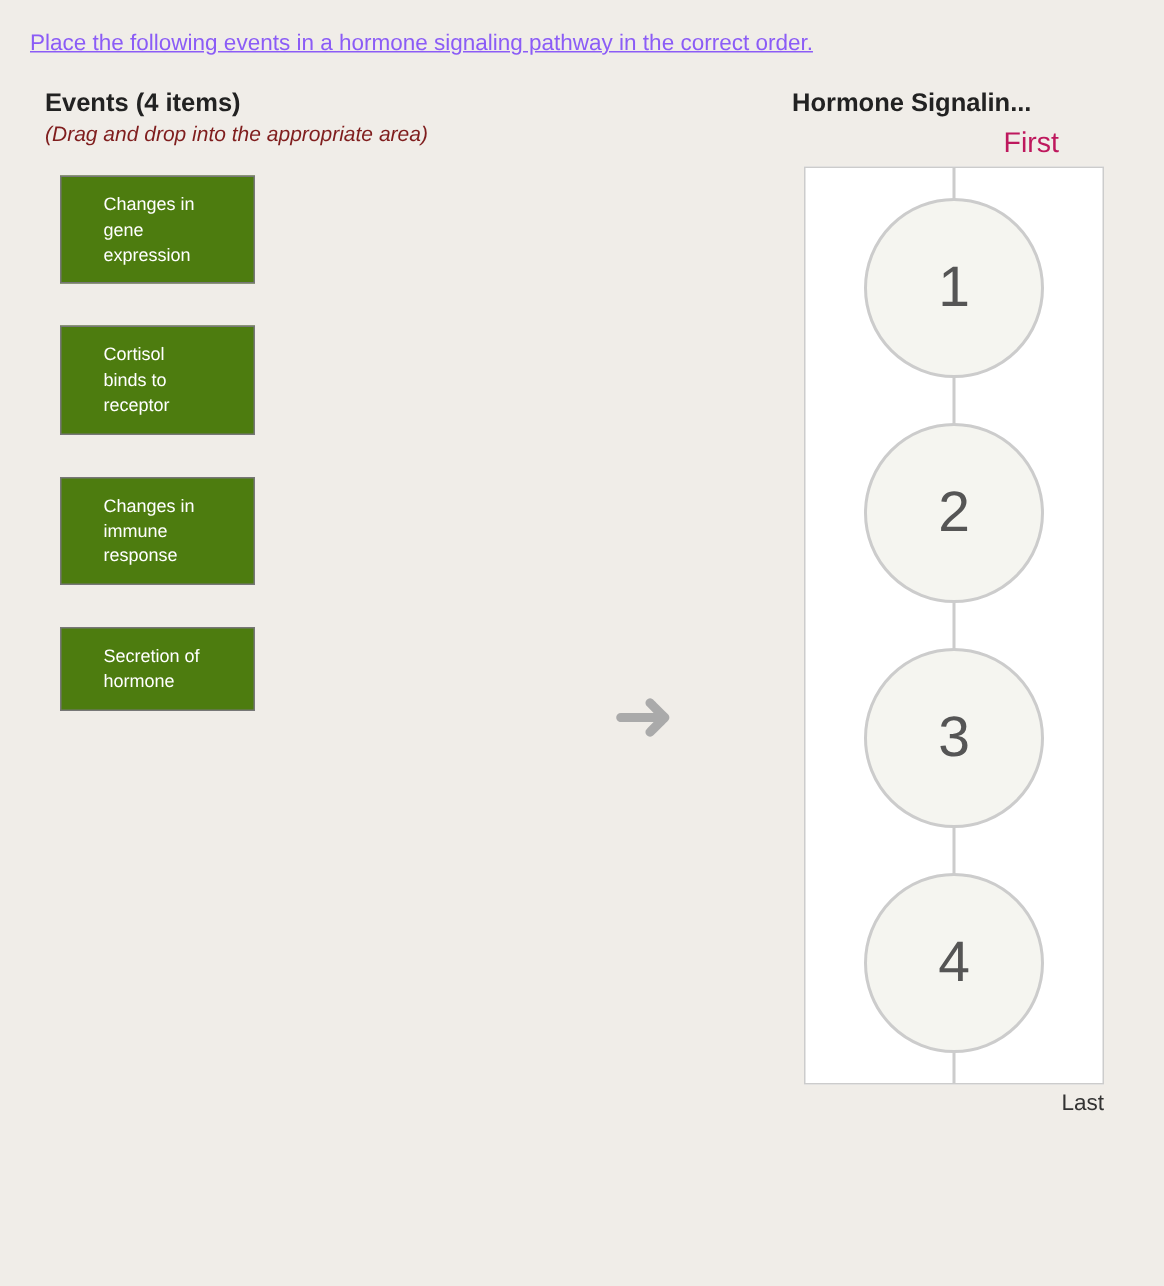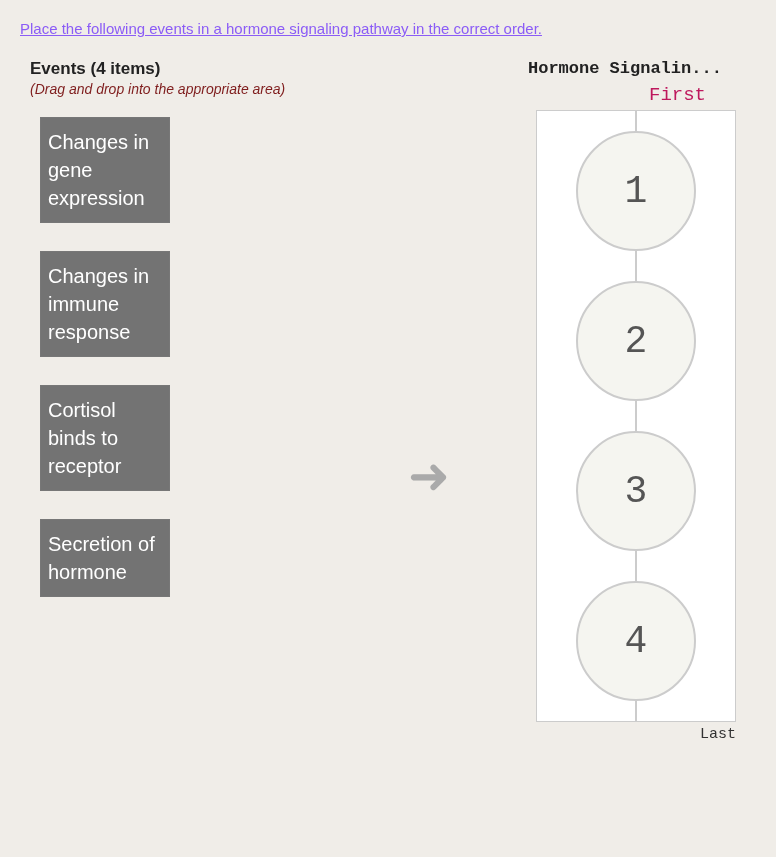--- a/index.html
+++ b/index.html
@@ -40,24 +40,24 @@
       color: #7f1d1d;
       margin-bottom: 20px;
     }
     .event-items {
       display: flex;
       flex-direction: column;
       gap: 28px;
       padding-left: 10px;
     }
     .event-card {
-      background: #737373;
+      background: #4d7c0f;
       color: #fff;
-      font-size: 20px;
-      padding: 10px 7px;
+      font-size: 12px;
+      padding: 10px 28px;
       width: 130px;
       cursor: grab;
       line-height: 1.4;
       border: 1px solid #777;
     }
     .arrow-area {
       display: flex;
       align-items: center;
       justify-content: center;
       width: 80px;
@@ -68,21 +68,20 @@
       font-size: 50px;
       color: #aaa;
       line-height: 1;
     }
     .right-panel {
       flex: 1;
       display: flex;
       flex-direction: column;
       align-items: flex-end;
       padding-right: 10px;
-      font-family: Liberation Mono, monospace;
     }
     .right-panel-title {
       font-size: 17px;
       font-weight: bold;
       color: #222;
       margin-bottom: 6px;
       align-self: flex-start;
       margin-left: 40px;
     }
     .first-label {
@@ -151,24 +150,24 @@
 <div class="main-area">
 
   <div class="left-panel">
     <div class="panel-title">Events (4 items)</div>
     <div class="panel-subtitle">(Drag and drop into the appropriate area)</div>
     <div class="event-items">
       <div class="event-card" draggable="true">
         <span>Changes in gene expression</span>
       </div>
       <div class="event-card" draggable="true">
-        <span>Changes in immune response</span>
+        <span>Cortisol binds to receptor</span>
       </div>
       <div class="event-card" draggable="true">
-        <span>Cortisol binds to receptor</span>
+        <span>Changes in immune response</span>
       </div>
       <div class="event-card" draggable="true">
         <span>Secretion of hormone</span>
       </div>
     </div>
   </div>
 
   <div class="arrow-area">
     <div class="arrow">➜</div>
   </div>

